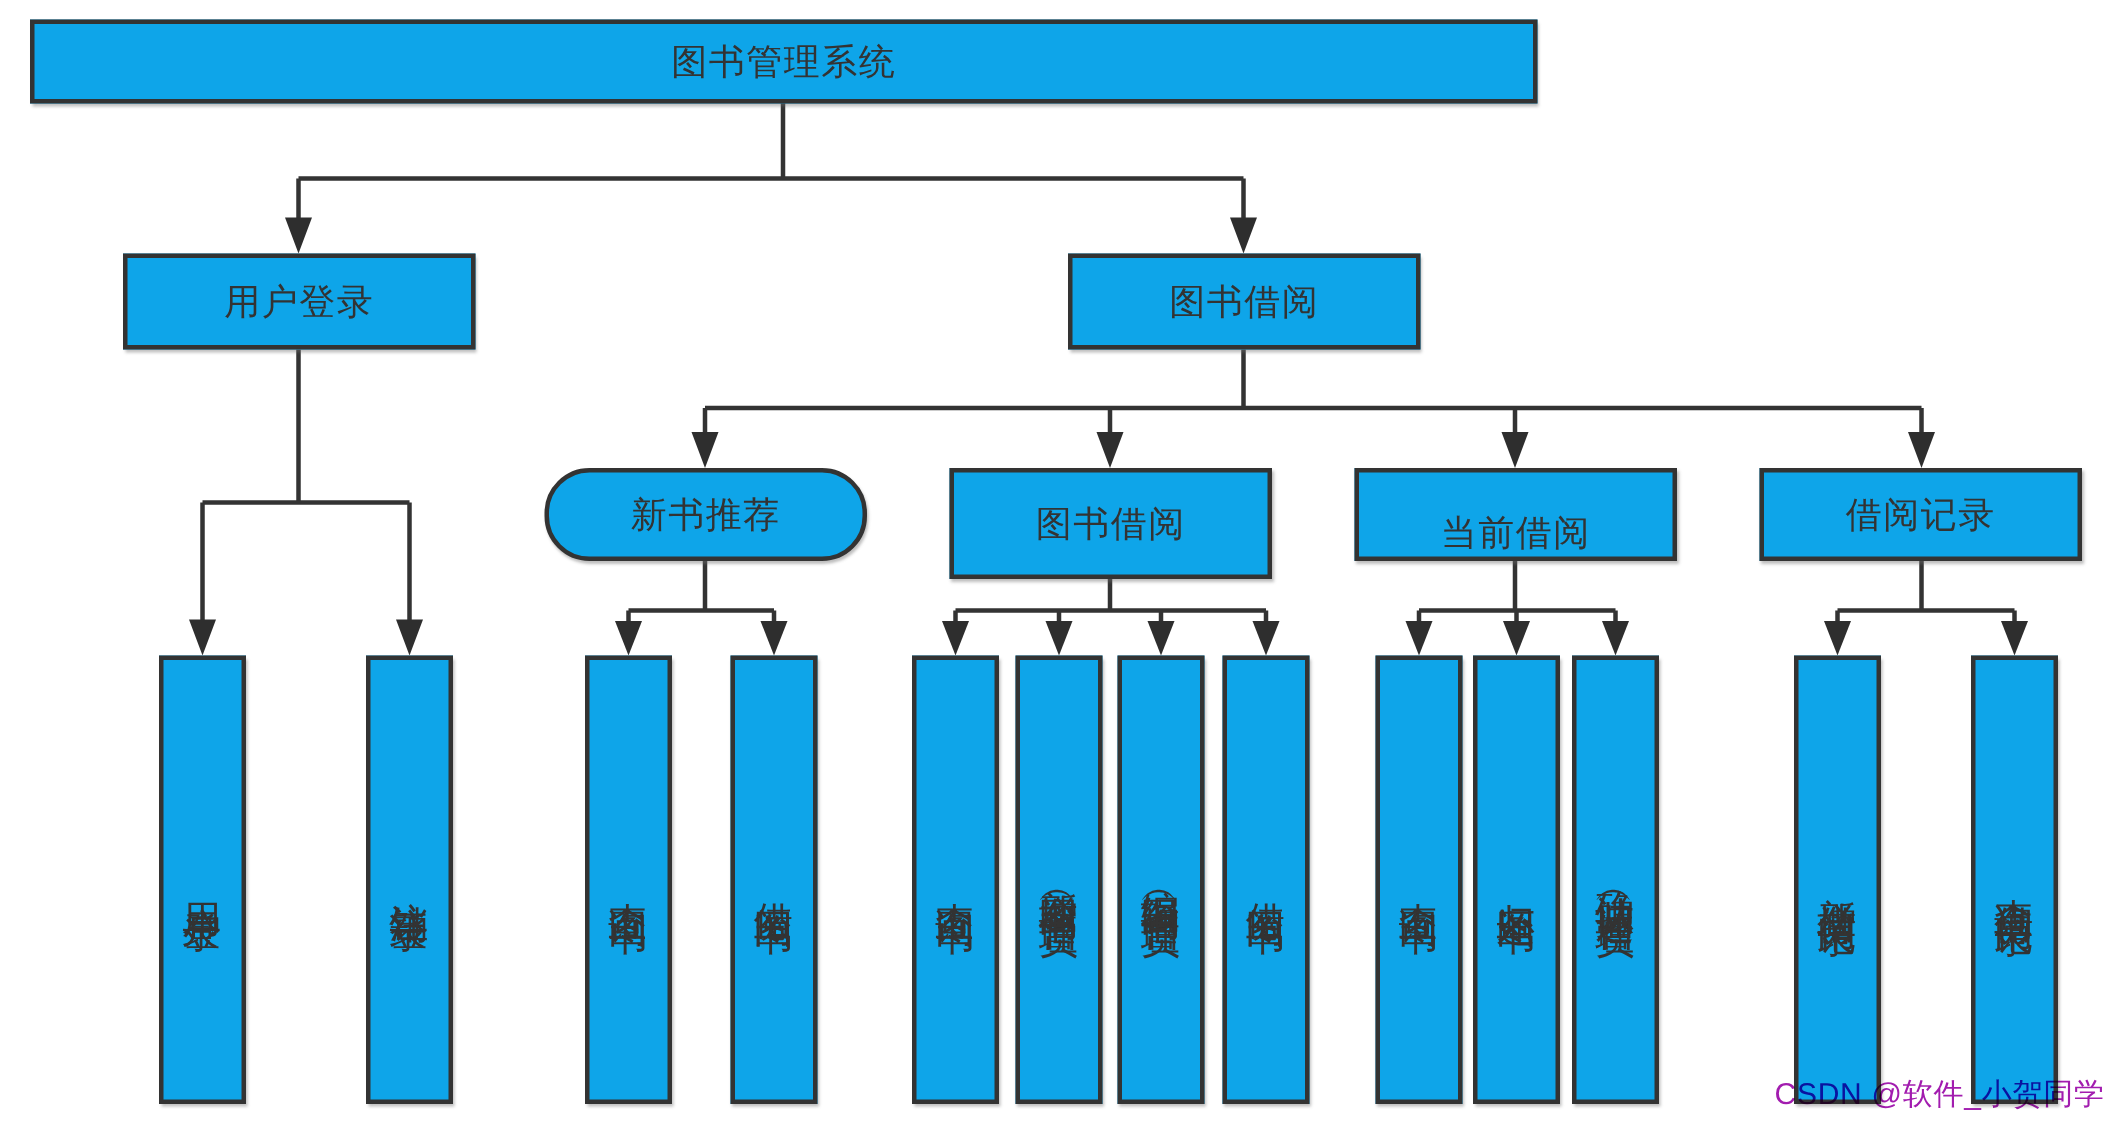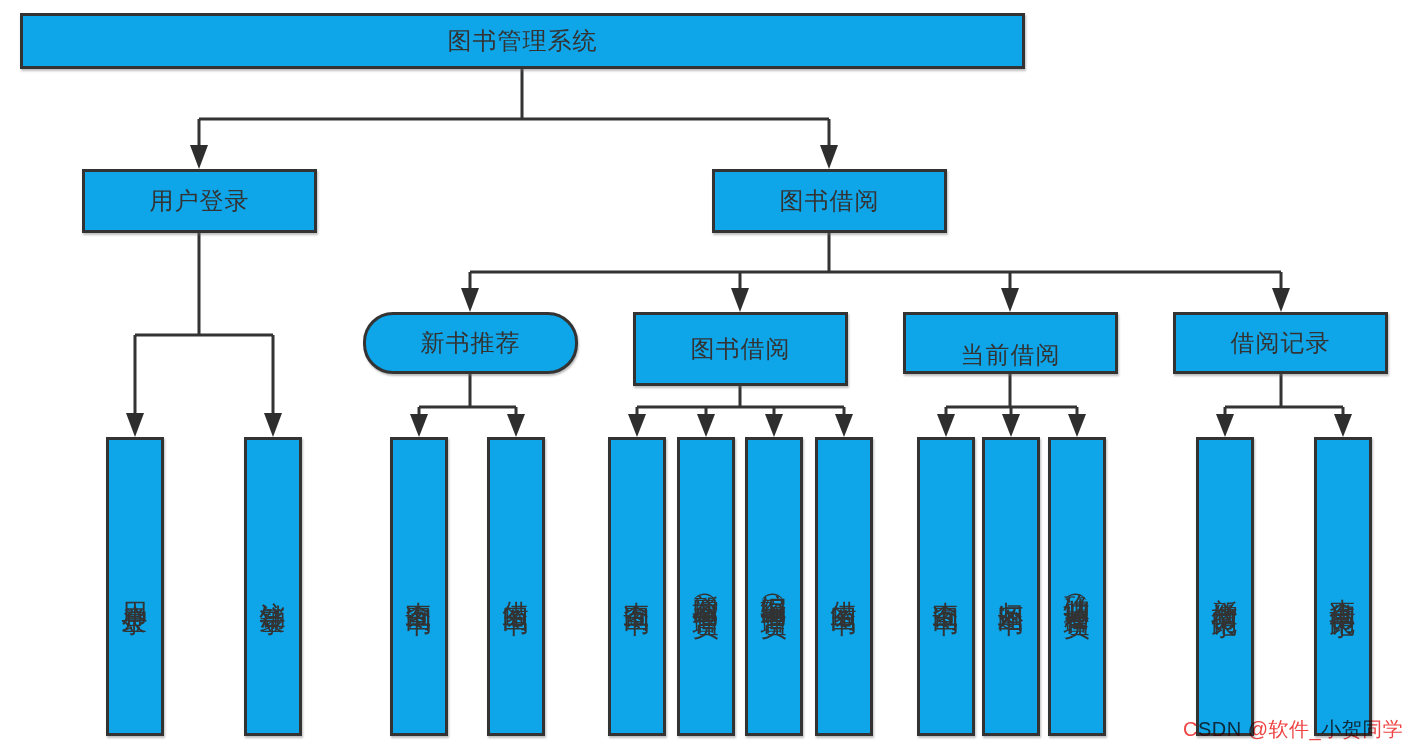--- a/index.html
+++ b/index.html
@@ -55,21 +55,21 @@
     letter-spacing: 3px;
     white-space: nowrap;
     color: #333333;
   }
   .watermark {
     position: absolute;
     left: 1183px;
     top: 716px;
     font-size: 20px;
     letter-spacing: 0.5px;
-    color: #ef4444;
+    color: #a21caf;
     mix-blend-mode: multiply;
     z-index: 5;
     white-space: nowrap;
   }
 </style>
 </head>
 <body>
 
 <div class="stage">
 

